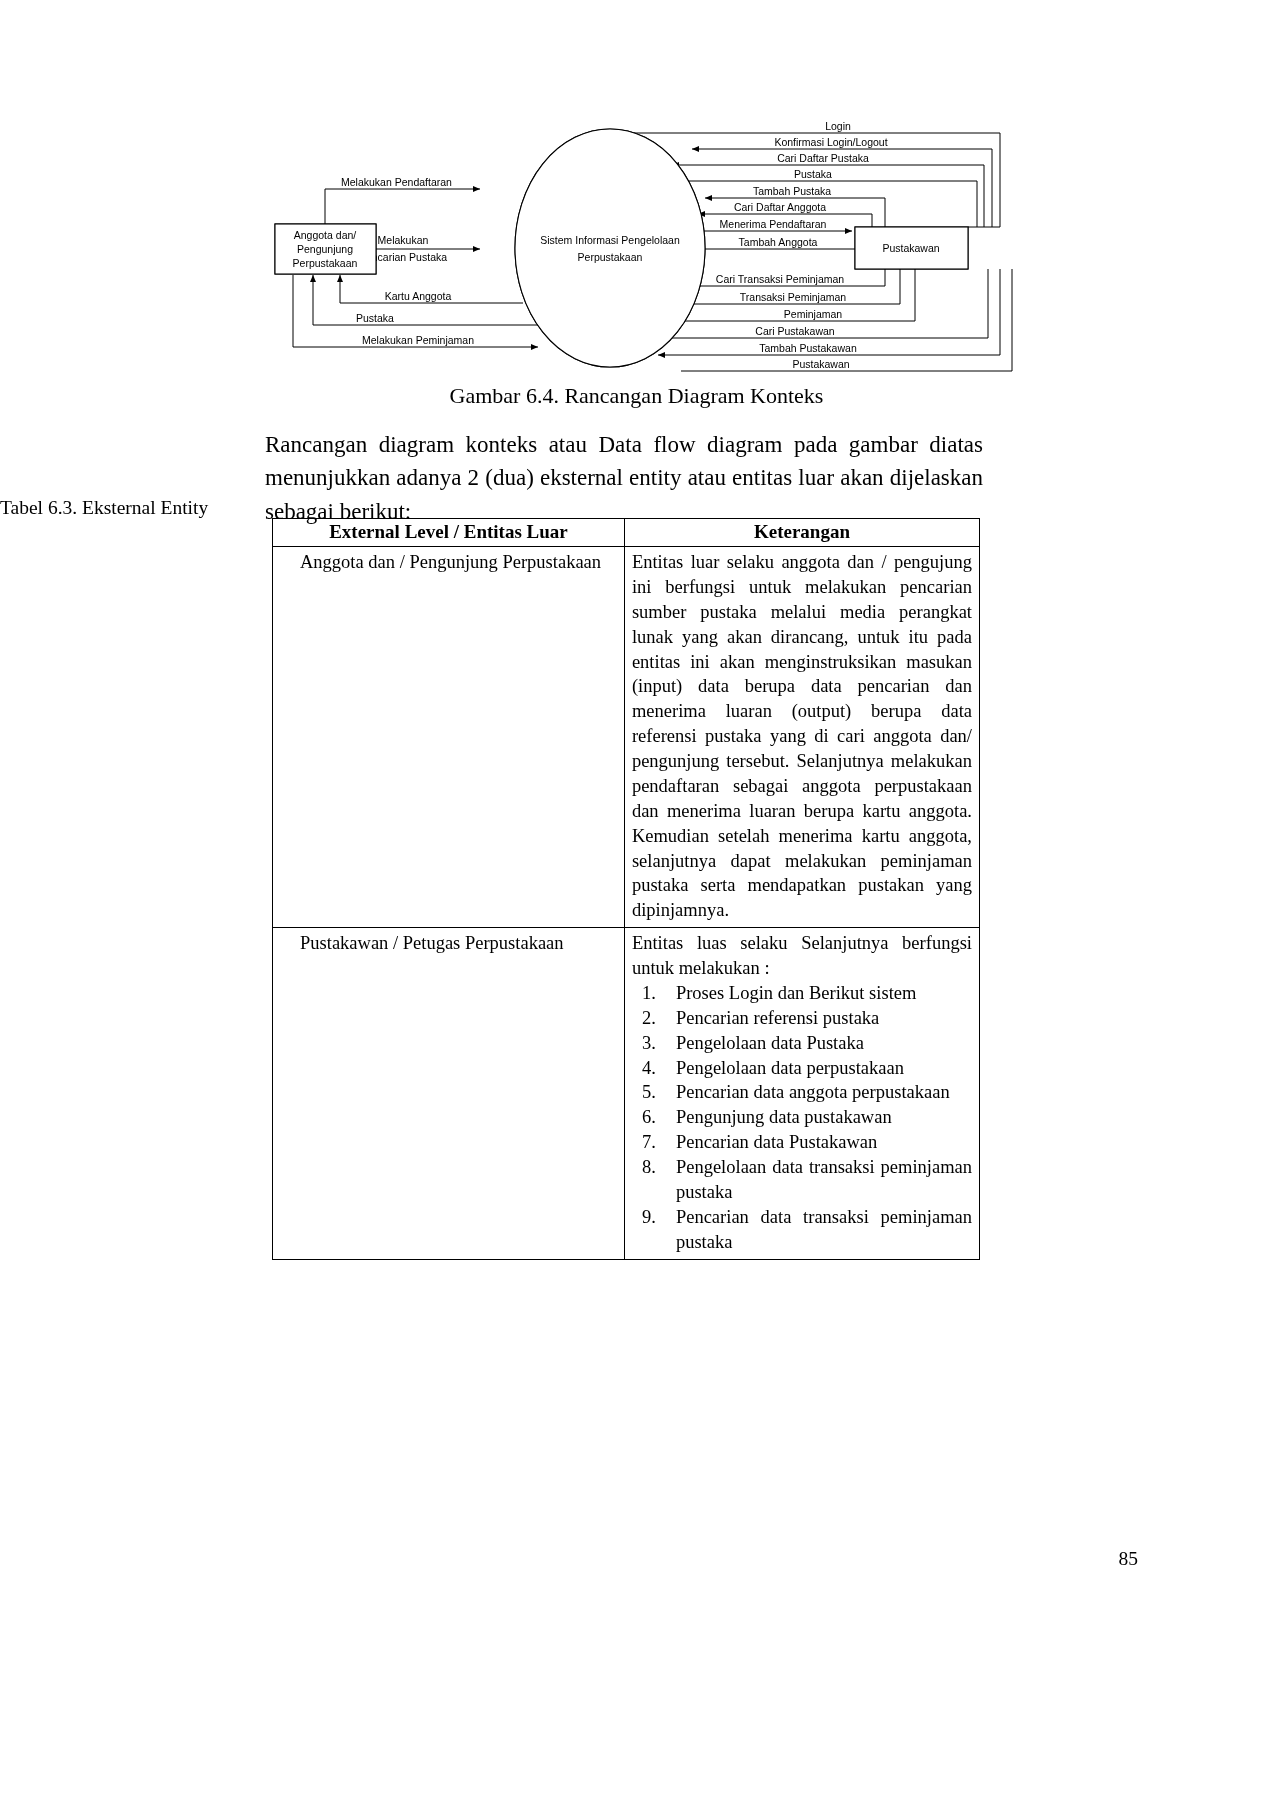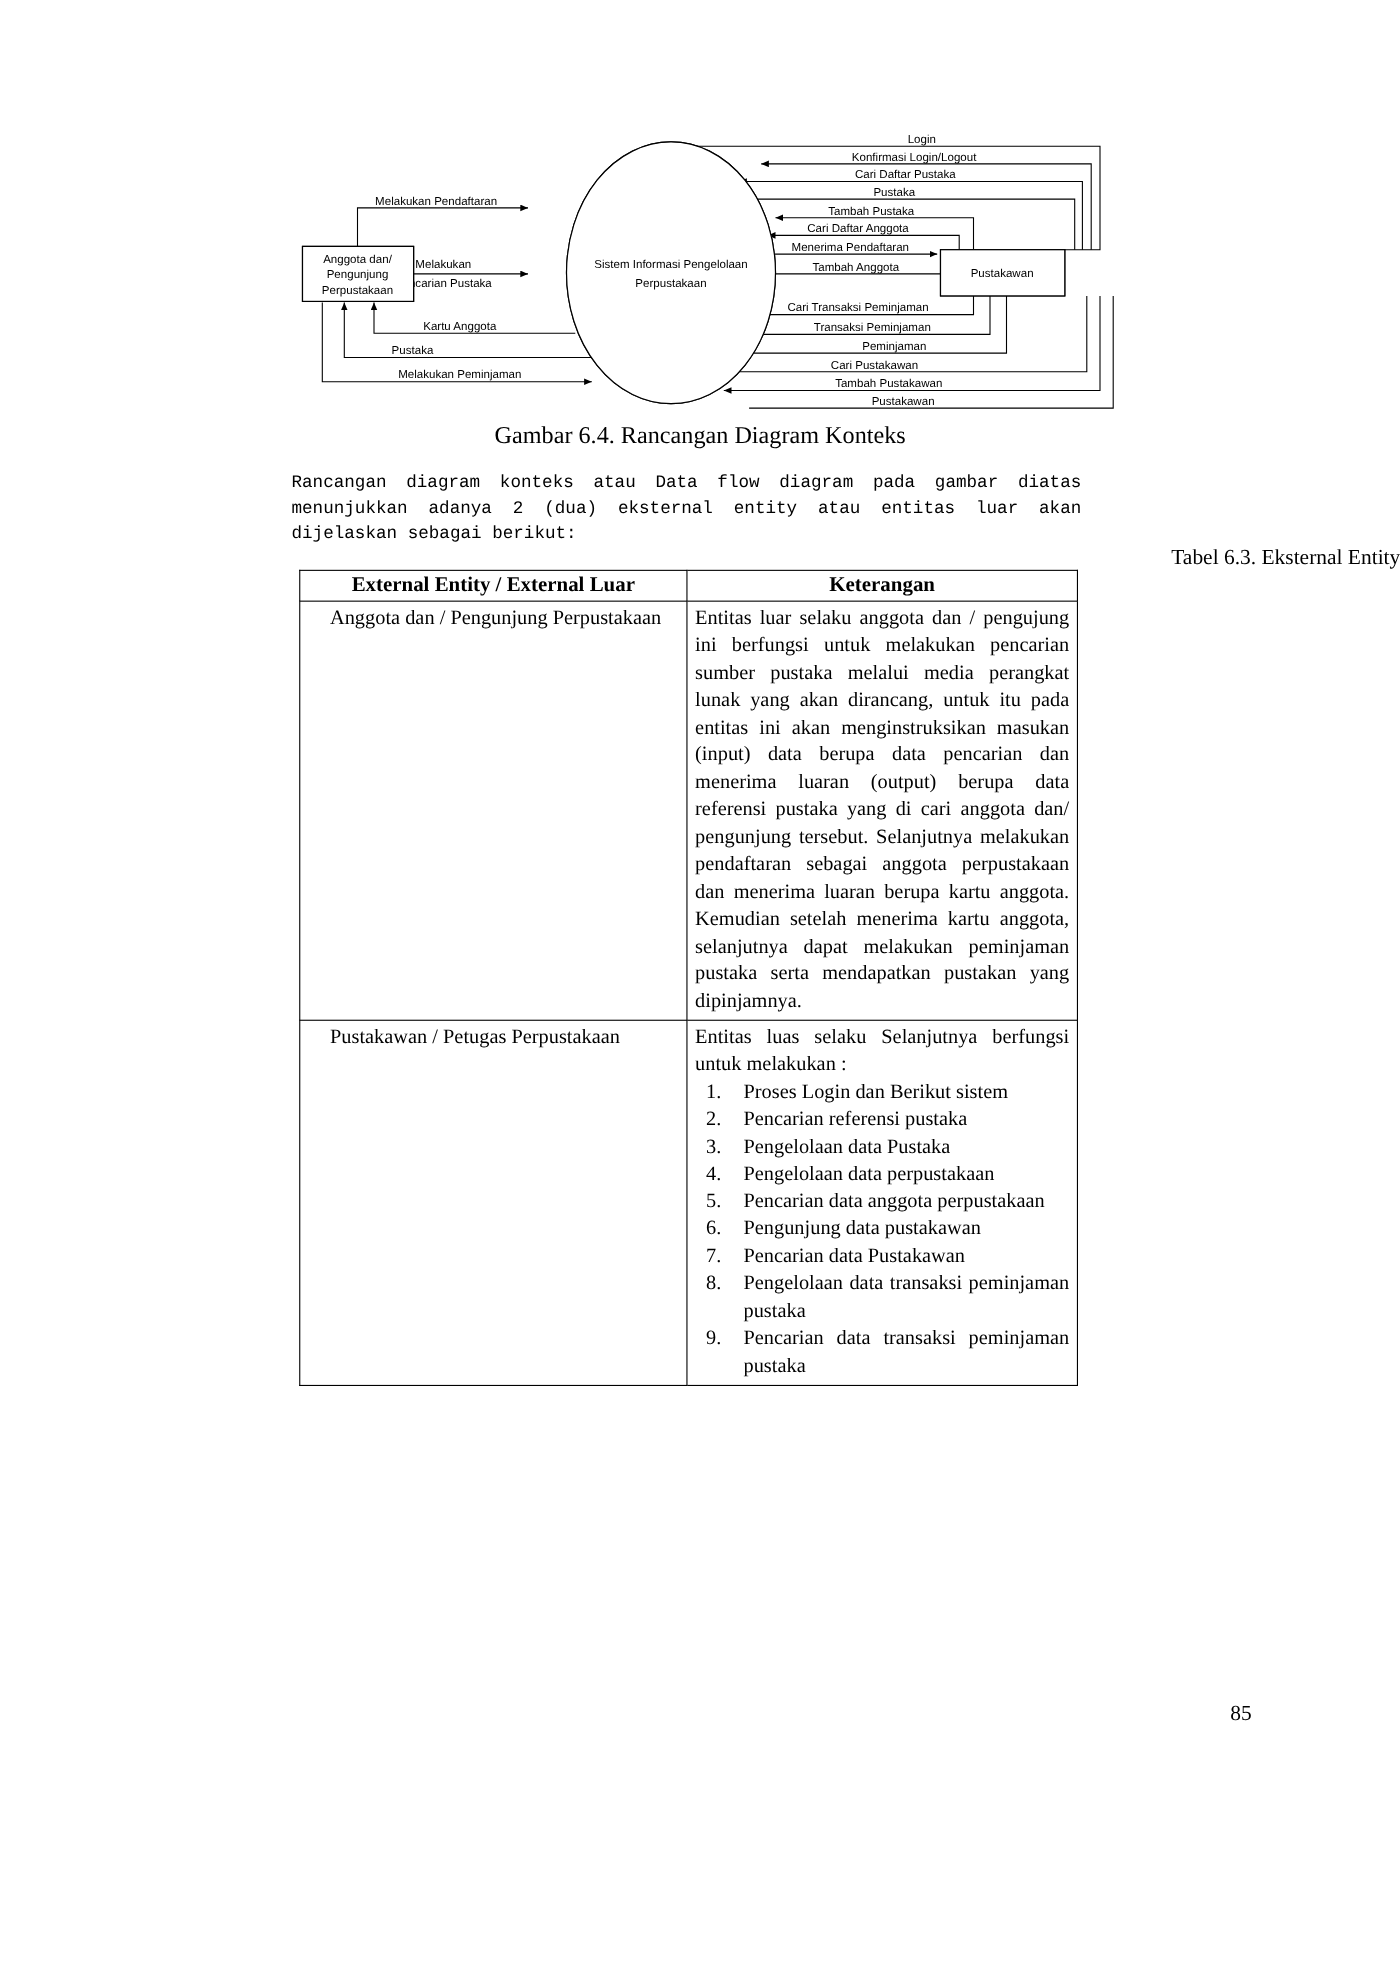--- a/index.html
+++ b/index.html
@@ -50,44 +50,43 @@
     left: 0;
     top: 383px;
     width: 1273px;
     text-align: center;
     font-size: 22px;
   }
 
   
   .para {
     position: absolute;
-    font-size: 16px;
+    font-size: 23px;
     line-height: 1.45;
     text-align: justify;
     text-justify: inter-word;
-    font-family: Liberation Mono, monospace;
   }
   #para-intro {
     left: 265px;
     top: 428px;
     width: 718px;
   }
   #para-outro {
     left: 265px;
     top: 1300px;
     width: 718px;
   }
 
   
   .table-title {
     position: absolute;
     left: 0;
     top: 497px;
     width: 1273px;
-    text-align: right;
+    text-align: left;
     font-size: 19.5px;
   }
 
   
   table.ext-entity {
     position: absolute;
     left: 272px;
     top: 518px;
     width: 708px;
     border-collapse: collapse;
@@ -249,21 +248,21 @@
 
   <div class="fig-caption">Gambar 6.4. Rancangan Diagram Konteks</div>
 
   <div class="para" id="para-intro">Rancangan diagram konteks atau Data flow diagram pada gambar diatas menunjukkan adanya 2 (dua) eksternal entity atau entitas luar akan dijelaskan sebagai berikut:</div>
 
   <div class="table-title">Tabel 6.3. Eksternal Entity</div>
 
   <table class="ext-entity">
     <thead>
       <tr>
-        <th class="col-entity">External Entity /  External Luar</th>
+        <th class="col-entity">External Level /  Entitas Luar</th>
         <th class="col-ket">Keterangan</th>
       </tr>
     </thead>
     <tbody>
       <tr>
         <td class="col-entity">Anggota dan / Pengunjung Perpustakaan</td>
         <td class="col-ket">
           <p class="ket-intro">Entitas luar selaku anggota dan / pengujung ini berfungsi untuk melakukan pencarian sumber pustaka melalui media perangkat lunak yang akan dirancang, untuk itu pada entitas ini akan menginstruksikan masukan (input) data berupa data pencarian dan menerima luaran (output) berupa data referensi pustaka yang di cari anggota dan/ pengunjung tersebut. Selanjutnya melakukan pendaftaran sebagai anggota perpustakaan dan menerima luaran berupa kartu anggota. Kemudian setelah menerima kartu anggota, selanjutnya dapat melakukan peminjaman pustaka serta mendapatkan pustakan yang dipinjamnya.</p>
         </td>
       </tr>

